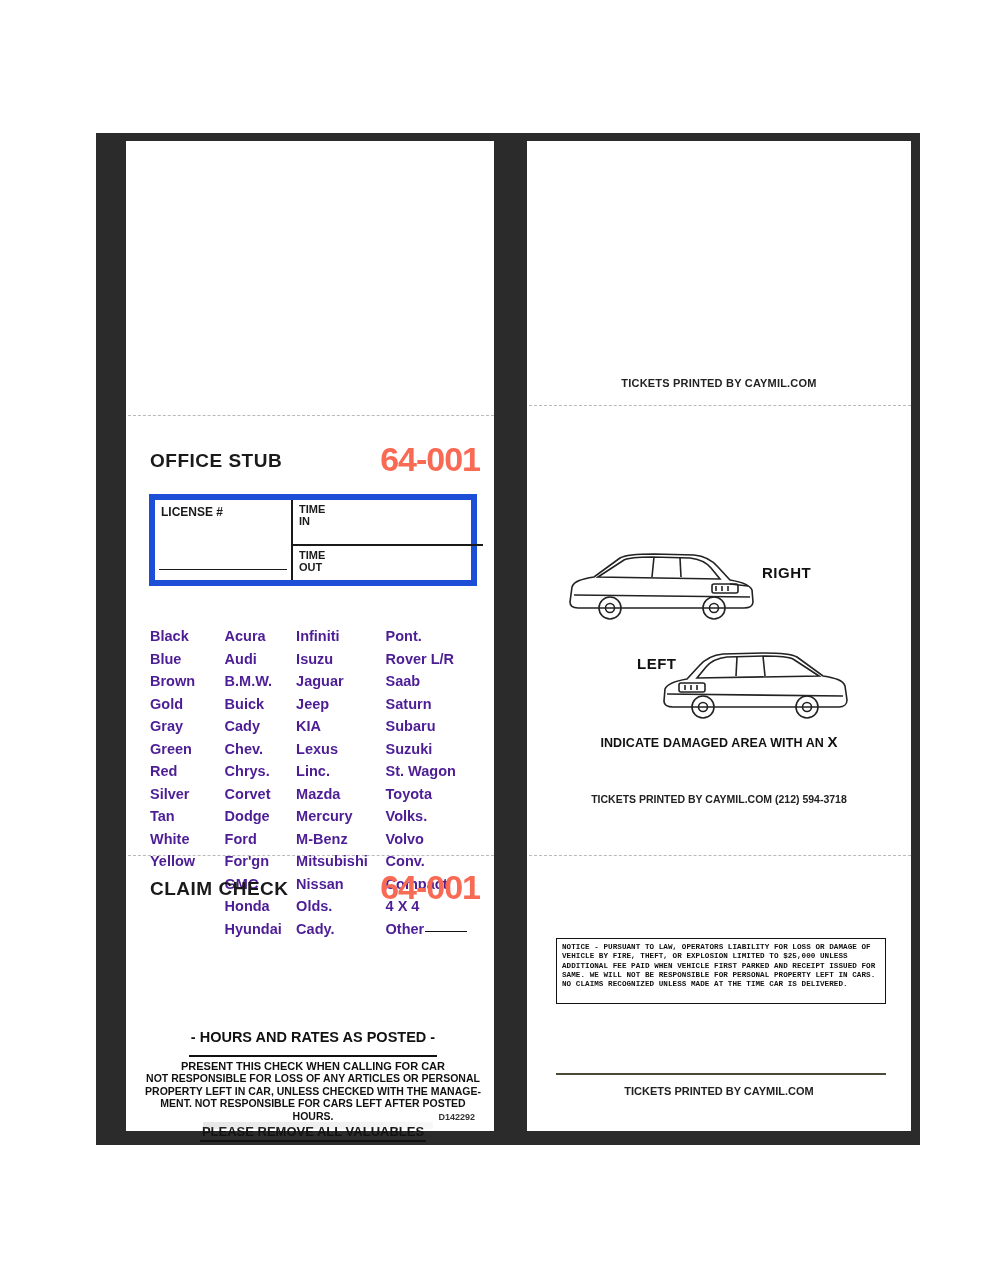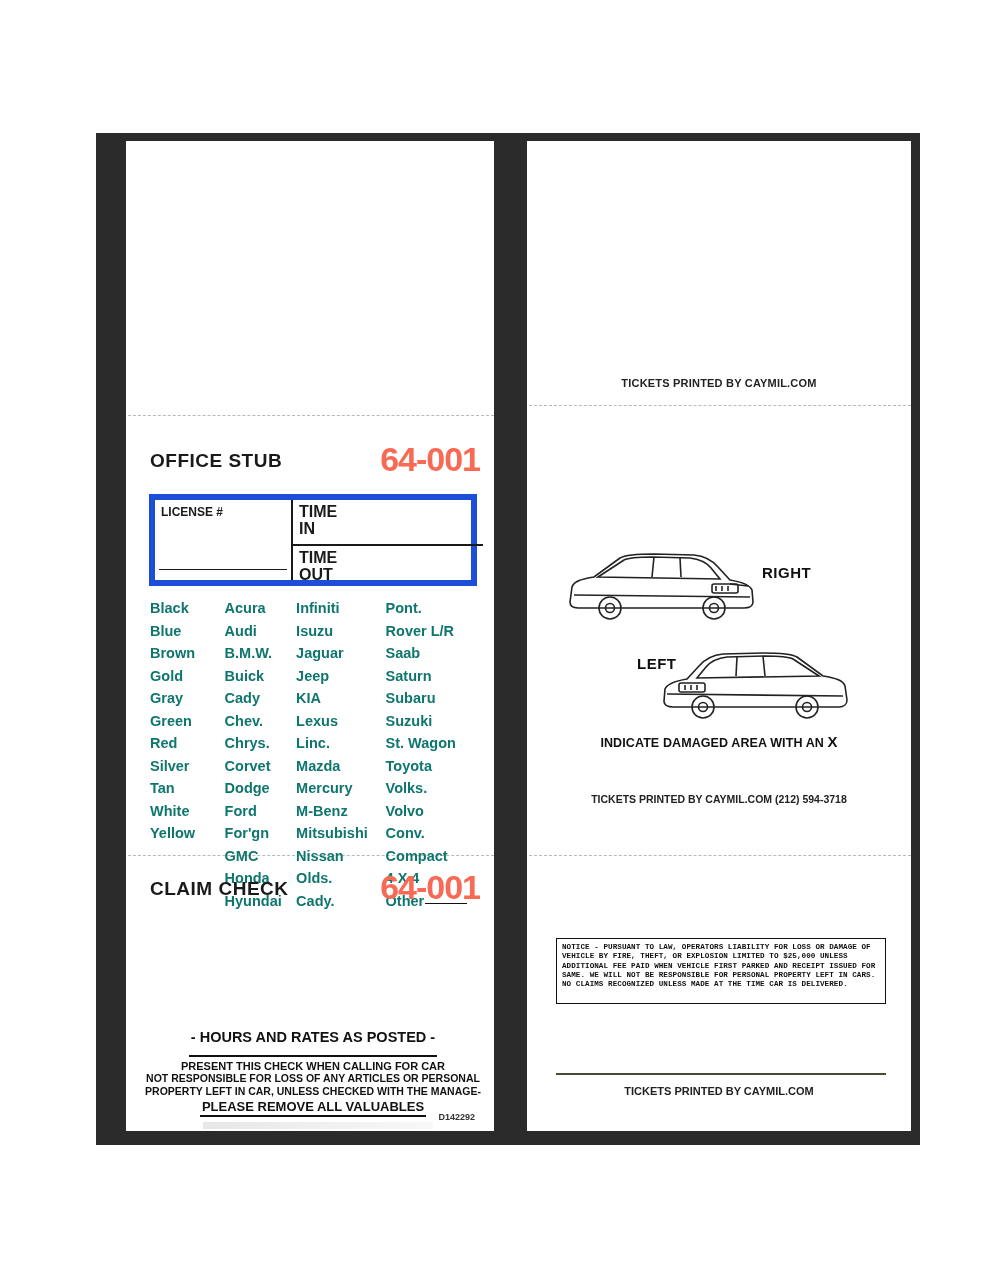--- a/index.html
+++ b/index.html
@@ -147,39 +147,40 @@
     left: 138px;
     width: 190px;
     height: 46px;
     box-sizing: border-box;
   }
   .time-in { top: 0; border-bottom: 2px solid #1a1a1a; }
   .time-out { top: 46px; }
   .time-label {
     position: absolute;
     left: 6px; top: 4px;
-    font-size: 16px;
+    font-size: 11px;
     font-weight: bold;
     color: #1a1a1a;
     line-height: 1.05;
   }
 
   
   .lists {
     position: absolute;
     left: 150px;
     top: 597px;
     width: 330px;
     display: flex;
   }
   .list-col {
     font-size: 14.5px;
     font-weight: bold;
-    color: #0f766e;
+    color: #4c1d95;
     line-height: 22.5px;
+    margin-top: 28px;
   }
   .col-colors { width: 75px; }
   .col-makes1 { width: 72px; }
   .col-makes2 { width: 90px; }
   .col-makes3 { width: 95px; }
   .list-col div { white-space: nowrap; }
   .other-line {
     display: inline-block;
     border-bottom: 1px solid #111;
     width: 42px;
@@ -476,20 +477,21 @@
     <div class="claim-title">CLAIM CHECK</div>
     <div class="claim-number">64-001</div>
   </div>
 
   <div class="hours-rates">
     <div class="hours-title">- HOURS AND RATES AS POSTED -</div>
     <div class="present-line">PRESENT THIS CHECK WHEN CALLING FOR CAR</div>
     <div class="legal-left">
       <div>NOT RESPONSIBLE FOR LOSS OF ANY ARTICLES OR PERSONAL</div>
       <div>PROPERTY LEFT IN CAR, UNLESS CHECKED WITH THE MANAGE-</div>
+      <div>MENT. NOT RESPONSIBLE FOR CARS LEFT AFTER POSTED HOURS.</div>
     </div>
     <div class="remove-valuables">PLEASE REMOVE ALL VALUABLES</div>
     <div class="faint-bottom"></div>
     <div class="small-serial">D142292</div>
   </div>
 
   <div class="printed-top">TICKETS PRINTED BY CAYMIL.COM</div>
 
   <svg class="car-svg car-right" width="200" height="90" viewBox="0 0 200 90" fill="none" stroke="#222" stroke-width="1.6">
     <path d="M8 62 L10 47 C12 41 20 39 32 37 L58 18 C63 15 72 14 92 14 L132 15 C142 16 150 20 156 27 L168 40 C180 42 188 45 190 50 L191 62 C191 66 187 68 182 68 L16 68 C11 68 8 66 8 62 Z"></path>

